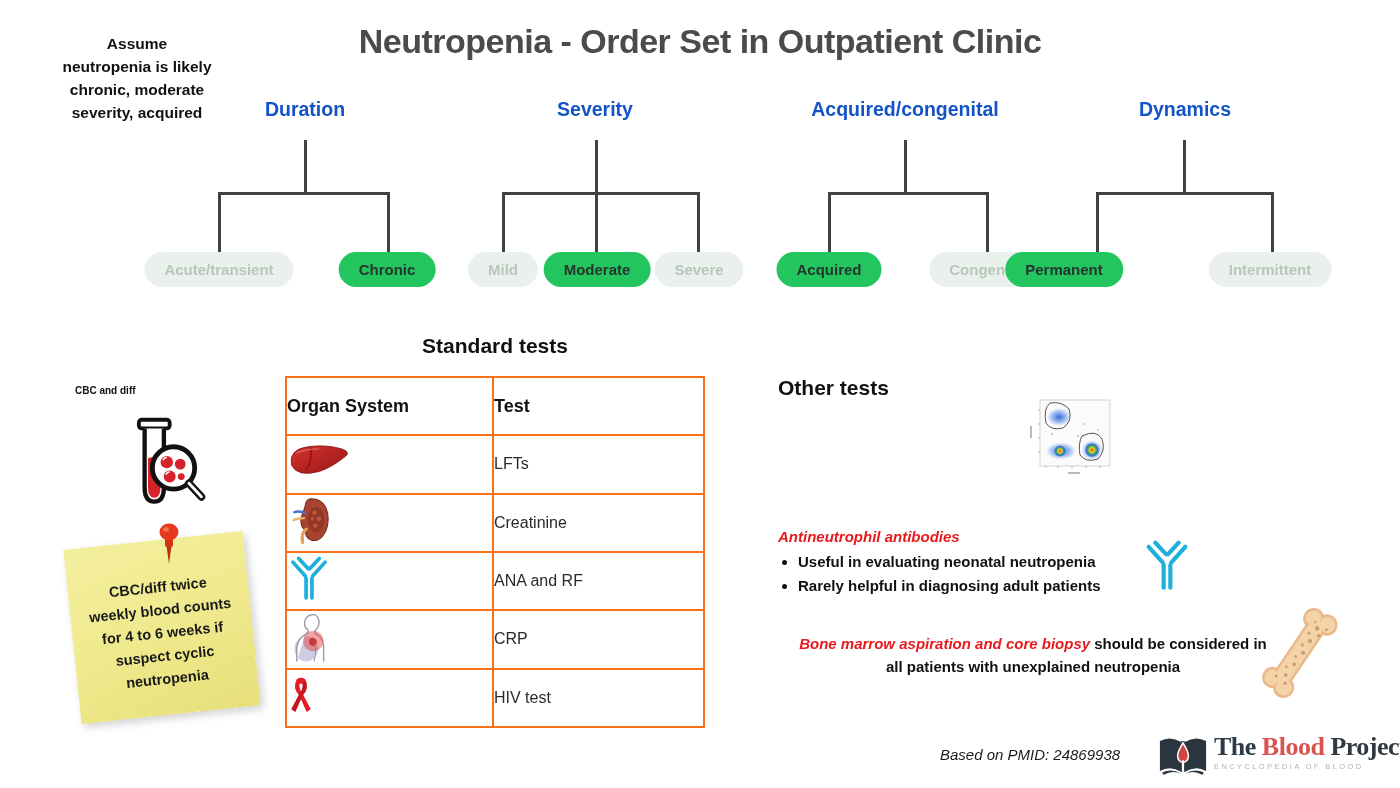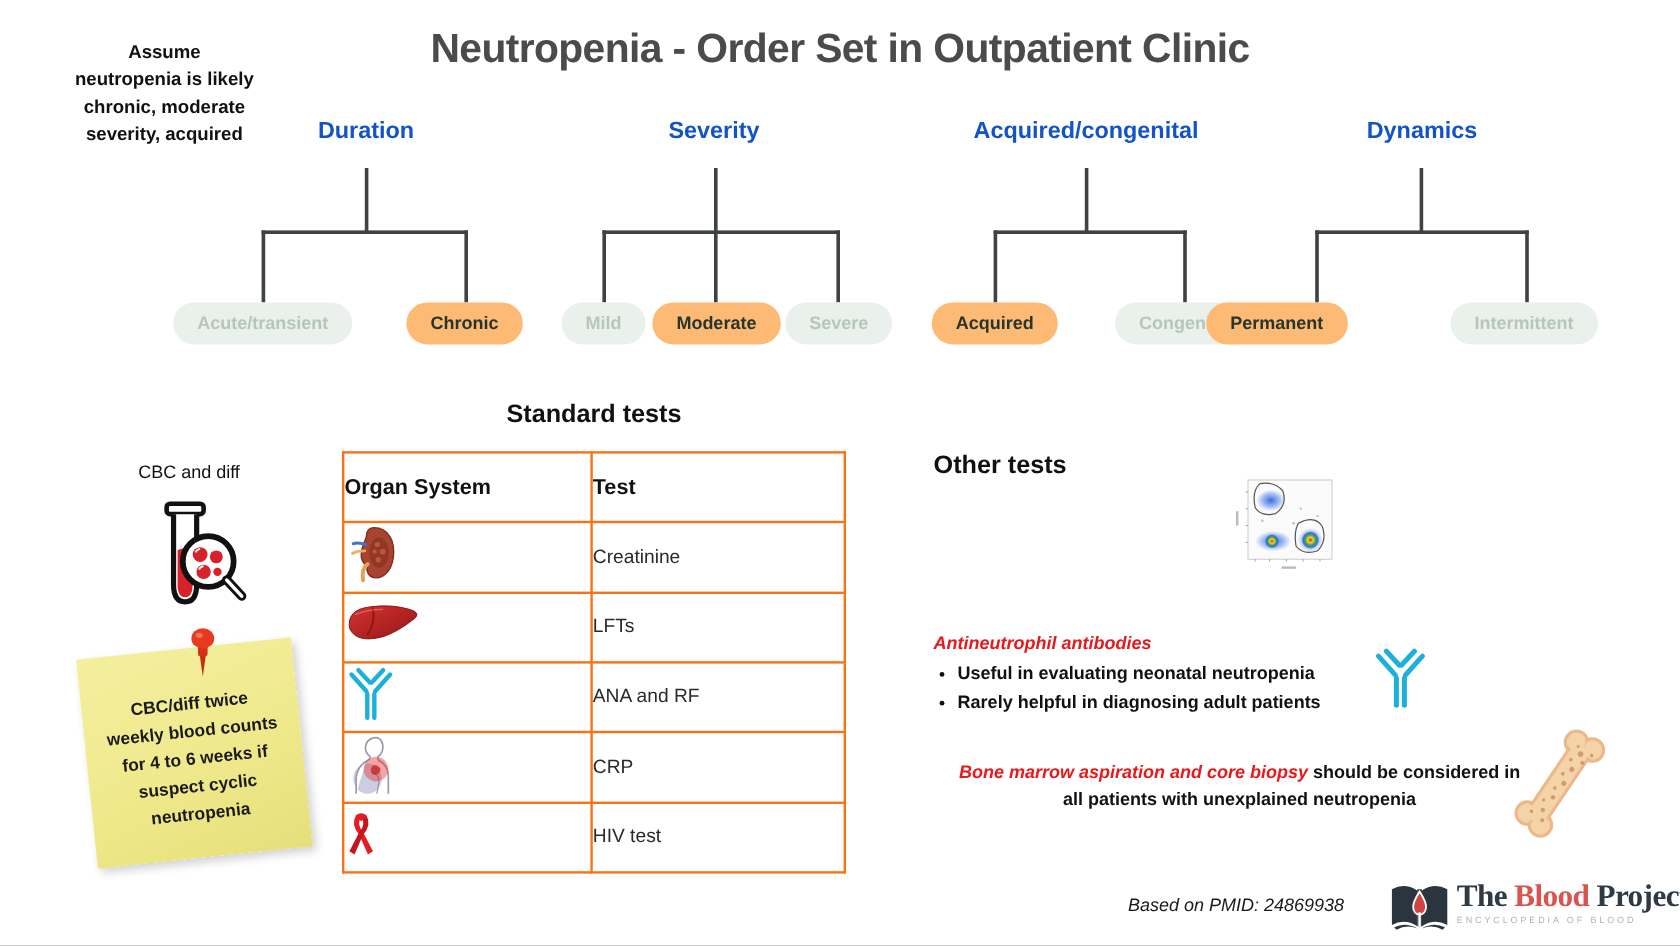--- a/index.html
+++ b/index.html
@@ -22,37 +22,37 @@
   .cat-header { top:98px; text-align:center; font-size:19.5px; font-weight:bold; color:#1253c8; }
 
   
   .line { background:#3f4245; position:absolute; }
 
   
   .pill { position:absolute; top:252px; height:35px; border-radius:18px;
     display:flex; align-items:center; justify-content:center;
     padding:0 20px; font-size:15px; font-weight:bold; white-space:nowrap;
     transform:translateX(-50%); }
-  .pill.selected { background:#fdba74; color:#26352d; }
+  .pill.selected { background:#22c55e; color:#26352d; }
   .pill.faded    { background:#eaf1ec; color:#b7c6bd; }
 
   
   .std-heading { left:285px; top:334px; width:420px; text-align:center;
     font-size:21px; font-weight:bold; color:#111; }
   table.std { position:absolute; left:285px; top:376px; width:420px; height:352px;
     border-collapse:collapse; }
   table.std td { border:2px solid #f97316; text-align:left; vertical-align:middle; }
   table.std td.c1 { width:208px; }
   table.std td.c2 { width:212px; font-size:16px; color:#2a2a2a; }
   table.std tr.hdr td { font-size:18px; font-weight:bold; color:#111; height:58px; }
   table.std tr.row td { height:58px; }
 
   
-  .cbc-label { left:75px; top:385px; width:165px; text-align:center;
-    font-size:15px; font-weight:normal; color:#111; }
+  .cbc-label { left:75px; top:385px; width:165px; text-align:left;
+    font-size:10px; font-weight:bold; color:#111; }
   .tube-wrap { left:112px; top:414px; }
 
   .note { left:72px; top:540px; width:180px; height:175px;
     background:linear-gradient(160deg,#f4ef9e 0%, #efe98c 55%, #e6df7a 100%);
     transform:rotate(-6deg); box-shadow:3px 4px 8px rgba(0,0,0,0.18);
     display:flex; flex-direction:column; justify-content:center;
     text-align:center; font-size:14.5px; font-weight:bold; color:#1a1a1a;
     line-height:23px; padding-top:12px; }
   .pin-wrap { left:150px; top:522px; z-index:3; }
 
@@ -135,49 +135,49 @@
   <div class="abs std-heading">Standard tests</div>
 
   <table class="std">
     <tbody>
         <tr class="hdr">
       <td class="c1">Organ System</td>
       <td class="c2" style="font-size:18px;font-weight:bold;color:#111;">Test</td>
     </tr>
     <tr class="row">
       <td class="c1">
+        <svg width="66" height="44" viewBox="0 0 90 60">
+          <defs>
+                <linearGradient id="livG" x1="0" y1="0" x2="1" y2="1">
+            <stop offset="0" stop-color="#d43330"></stop>
+                  <stop offset="1" stop-color="#961616"></stop>
+                </linearGradient>
+              </defs>
+          <path d="M6,34 Q2,12 30,9 Q54,6 74,12 Q88,16 79,23 Q60,38 44,43 Q14,51 6,34 Z" fill="url(#livG)" stroke="#7e1010" stroke-width="1"></path>
+          <path d="M32,10 Q36,26 26,41" fill="none" stroke="#8e1414" stroke-width="2"></path>
+          <path d="M12,18 Q26,12 44,12" fill="none" stroke="#e87d74" stroke-width="1.6" opacity="0.7"></path>
+        </svg>
+      </td>
+      <td class="c2">LFTs</td>
+    </tr>
+    <tr class="row">
+      <td class="c1">
         <svg width="46" height="52" viewBox="0 0 60 70">
           <path d="M32,5 C50,5 56,22 54,38 C52,54 42,63 32,61 C26,60 23,53 25,48 C20,46 17,40 18,33 C19,24 24,18 24,12 C25,7 28,5 32,5 Z" fill="#a8432f" stroke="#7c2c1c" stroke-width="1.5"></path>
           <ellipse cx="38" cy="33" rx="11" ry="17" fill="#8a3322" opacity="0.75"></ellipse>
           <circle cx="36" cy="24" r="3" fill="#b9573f"></circle>
               <circle cx="42" cy="32" r="3.2" fill="#b9573f"></circle>
           <circle cx="37" cy="41" r="3" fill="#b9573f"></circle>
               <circle cx="33" cy="32" r="2.4" fill="#b9573f"></circle>
           <path d="M25,46 Q18,50 20,64" fill="none" stroke="#e0a35c" stroke-width="4.5" stroke-linecap="round"></path>
           <path d="M23,24 Q14,21 9,23" fill="none" stroke="#4a72c4" stroke-width="3.5" stroke-linecap="round"></path>
           <path d="M22,31 Q13,31 8,34" fill="none" stroke="#e8b25c" stroke-width="3" stroke-linecap="round"></path>
         </svg>
       </td>
       <td class="c2">Creatinine</td>
-    </tr>
-    <tr class="row">
-      <td class="c1">
-        <svg width="66" height="44" viewBox="0 0 90 60">
-          <defs>
-                <linearGradient id="livG" x1="0" y1="0" x2="1" y2="1">
-            <stop offset="0" stop-color="#d43330"></stop>
-                  <stop offset="1" stop-color="#961616"></stop>
-                </linearGradient>
-              </defs>
-          <path d="M6,34 Q2,12 30,9 Q54,6 74,12 Q88,16 79,23 Q60,38 44,43 Q14,51 6,34 Z" fill="url(#livG)" stroke="#7e1010" stroke-width="1"></path>
-          <path d="M32,10 Q36,26 26,41" fill="none" stroke="#8e1414" stroke-width="2"></path>
-          <path d="M12,18 Q26,12 44,12" fill="none" stroke="#e87d74" stroke-width="1.6" opacity="0.7"></path>
-        </svg>
-      </td>
-      <td class="c2">LFTs</td>
     </tr>
     <tr class="row">
       <td class="c1">
         <svg width="44" height="46" viewBox="0 0 60 62">
           <g stroke="#1cb0da" stroke-width="5" stroke-linecap="round" fill="none">
             <path d="M8,8 L25,27"></path>
                 <path d="M16,3 L29,17"></path>
             <path d="M52,8 L35,27"></path>
                 <path d="M44,3 L31,17"></path>
             <path d="M26,30 V57"></path>

